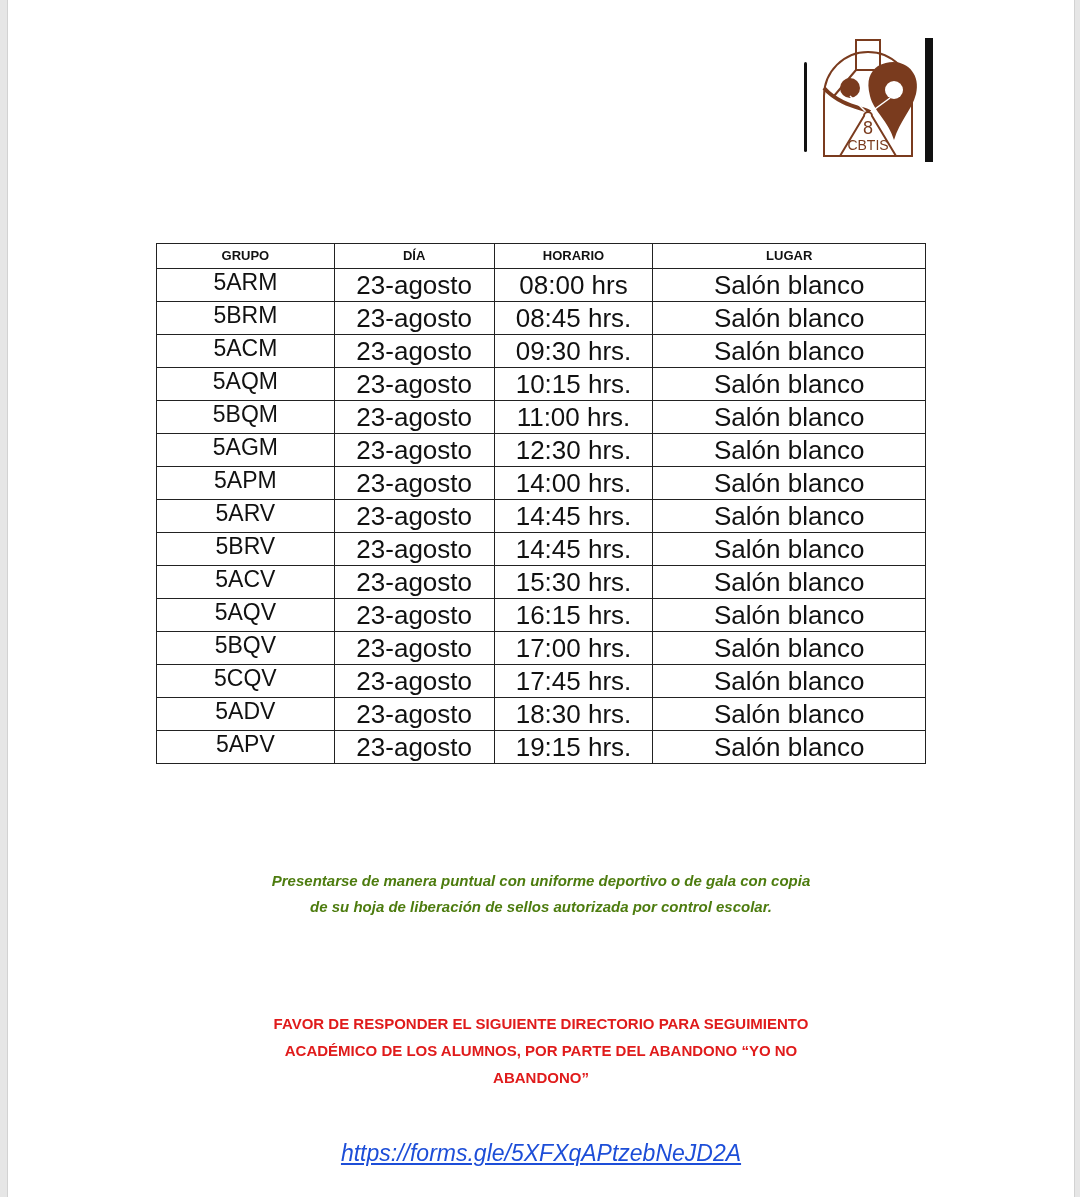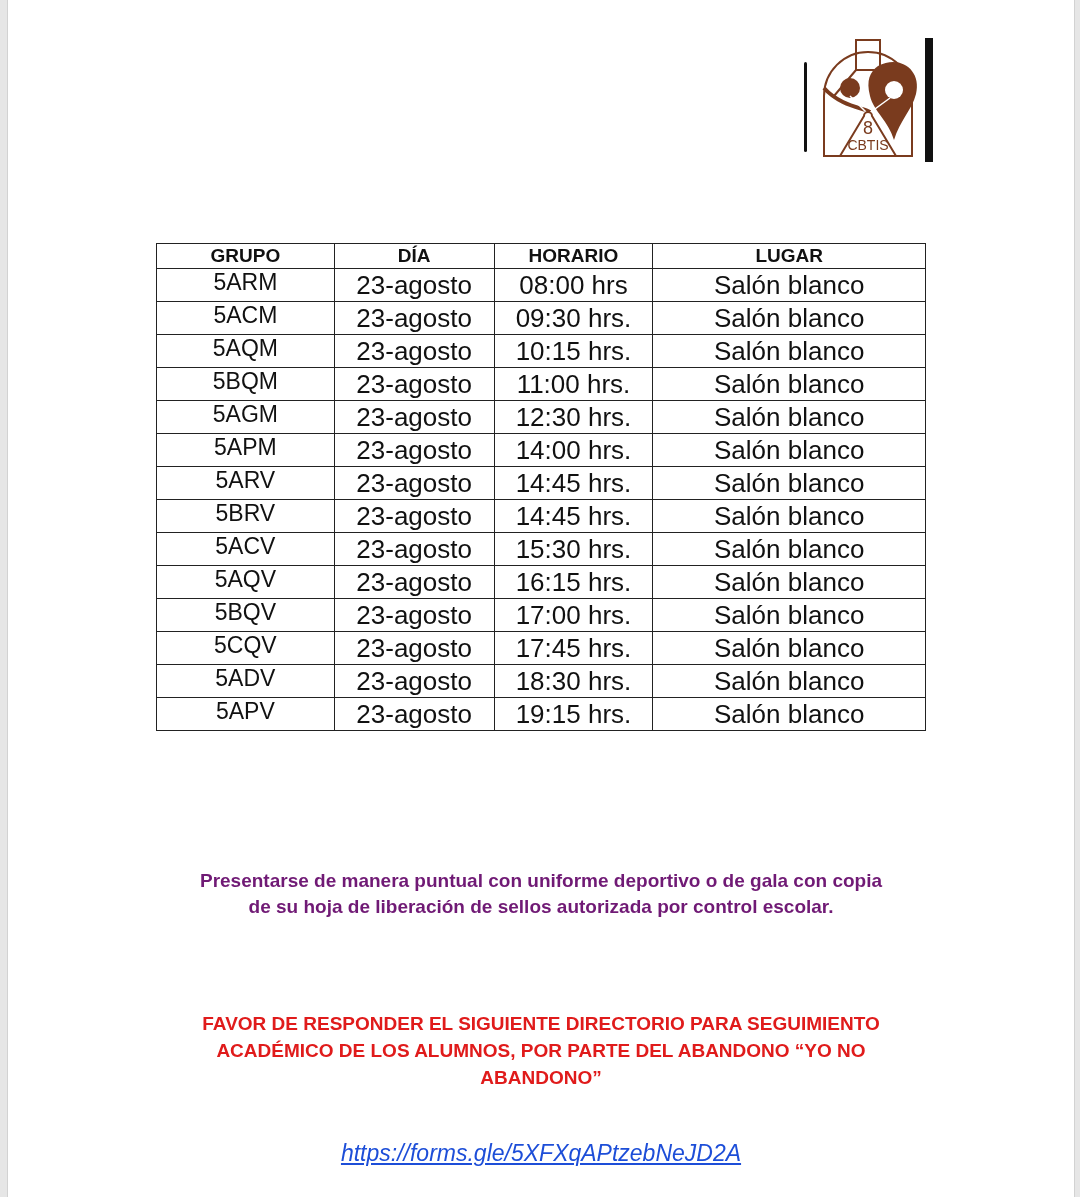--- a/index.html
+++ b/index.html
@@ -15,35 +15,35 @@
     }
     .logo { position: absolute; left: 796px; top: 36px; width: 132px; height: 128px; }
     table.schedule {
       position: absolute; left: 148px; top: 243px;
       border-collapse: collapse; width: 770px;
     }
     table.schedule th, table.schedule td {
       border: 1px solid #222; text-align: center; padding: 0; color: #111;
     }
     table.schedule th {
-      font-weight: bold; font-size: 19px; height: 24px; line-height: 24px;
+      font-weight: bold; font-size: 13px; height: 24px; line-height: 24px;
     }
     table.schedule td {
       font-size: 26px; height: 32px; line-height: 30px;
     }
     table.schedule td.grupo { font-size: 23px; line-height: 26px; vertical-align: top; margin-left: 12px; }
     .c1 { width: 177px; } .c2 { width: 159px; } .c3 { width: 158px; } .c4 { width: 272px; }
     .notice {
       position: absolute; left: 148px; top: 868px; width: 770px;
-      text-align: center; font-weight: bold;
-      font-size: 19px; line-height: 26px; color: #701a75;
+      text-align: center; font-style: italic; font-weight: bold;
+      font-size: 15px; line-height: 26px; color: #4d7c0f;
     }
     .alert {
       position: absolute; left: 148px; top: 1010px; width: 770px;
-      text-align: center; font-weight: bold; font-size: 19px; line-height: 27px;
+      text-align: center; font-weight: bold; font-size: 15px; line-height: 27px;
       color: #e01b1b;
     }
     .link {
       position: absolute; left: 148px; top: 1140px; width: 770px;
       text-align: center; font-style: italic; font-size: 23px;
       color: #1d4ed8; text-decoration: underline;
     }
   </style>
 </head>
 <body>
@@ -73,20 +73,26 @@
         <th class="c2">DÍA</th>
         <th class="c3">HORARIO</th>
         <th class="c4">LUGAR</th>
       </tr>
     </thead>
     <tbody id="schedule-body">
         <tr>
           <td class="grupo">5ARM</td>
           <td>23-agosto</td>
           <td>08:00 hrs</td>
+          <td>Salón blanco</td>
+        </tr>
+        <tr>
+          <td class="grupo">5BRM</td>
+          <td>23-agosto</td>
+          <td>08:45 hrs.</td>
           <td>Salón blanco</td>
         </tr>
         <tr>
           <td class="grupo">5ACM</td>
           <td>23-agosto</td>
           <td>09:30 hrs.</td>
           <td>Salón blanco</td>
         </tr>
         <tr>
           <td class="grupo">5AQM</td>

